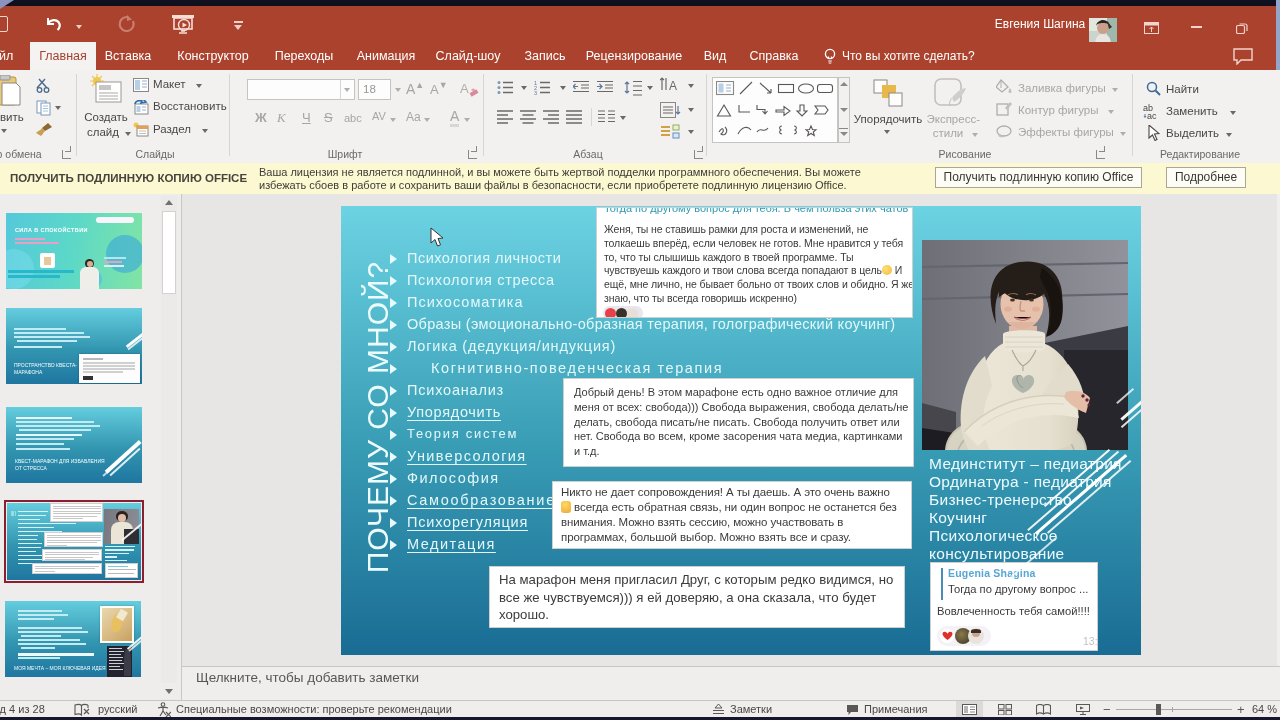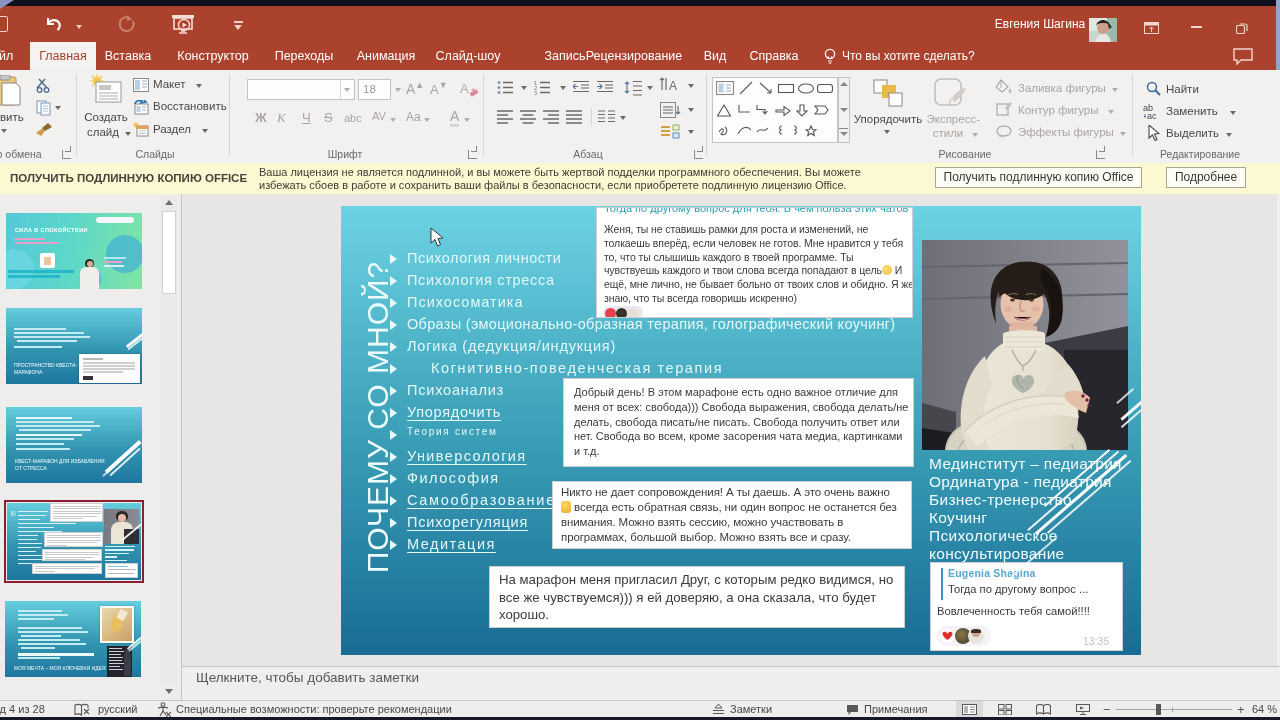--- a/index.html
+++ b/index.html
@@ -93,21 +93,21 @@
       </svg>
   </div>
   <div id="tabrow" class="abs">
     <div class="tab" style="left:-22px;width:40px;">Файл</div>
     <div class="tab" id="tab-home" style="left:30px;width:66px;">Главная</div>
     <div class="tab" style="left:99px;width:58px;">Вставка</div>
     <div class="tab" style="left:168px;width:90px;">Конструктор</div>
     <div class="tab" style="left:268px;width:72px;">Переходы</div>
     <div class="tab" style="left:350px;width:72px;">Анимация</div>
     <div class="tab" style="left:430px;width:76px;">Слайд-шоу</div>
-    <div class="tab" style="left:536px;width:58px;">Запись</div>
+    <div class="tab" style="left:516px;width:58px;">Запись</div>
     <div class="tab" style="left:582px;width:104px;">Рецензирование</div>
     <div class="tab" style="left:694px;width:42px;">Вид</div>
     <div class="tab" style="left:742px;width:64px;">Справка</div>
     <svg class="abs" style="left:823px;top:6px" width="14" height="17" viewBox="0 0 14 17">
         <circle cx="7" cy="6" r="4.6" fill="none" stroke="#fff" stroke-width="1.3"></circle>
         <path d="M5.2 13 L8.8 13 M5.6 15 L8.4 15" stroke="#fff" stroke-width="1.2"></path>
         <path d="M5.5 10.5 L5.5 8.5 M8.5 10.5 L8.5 8.5" stroke="#fff" stroke-width="1.2"></path>
       </svg>
     <div class="tab" style="left:842px;width:160px;text-align:left;font-size:12px;">Что вы хотите сделать?</div>
     <svg class="abs" style="left:1233px;top:6px" width="20" height="17" viewBox="0 0 20 17">
@@ -545,21 +545,21 @@
         <div class="abs" style="left:66px;top:110px;font-size:14.5px;color:#e4f8fa;letter-spacing:0.3px;white-space:nowrap;">Образы (эмоционально-образная терапия, голографический коучинг)</div>
         <div class="abs" style="left:49px;top:136px;width:0;height:0;border-top:5px solid transparent;border-bottom:5px solid transparent;border-left:7px solid #e8fafb;"></div>
         <div class="abs" style="left:66px;top:132px;font-size:14.5px;color:#e4f8fa;letter-spacing:0.8px;white-space:nowrap;">Логика (дедукция/индукция)</div>
         <div class="abs" style="left:49px;top:158px;width:0;height:0;border-top:5px solid transparent;border-bottom:5px solid transparent;border-left:7px solid #e8fafb;"></div>
         <div class="abs" style="left:66px;top:154px;font-size:14.5px;color:#e4f8fa;letter-spacing:1.6px;white-space:nowrap;margin-left:24px;">Когнитивно-поведенческая терапия</div>
         <div class="abs" style="left:49px;top:180px;width:0;height:0;border-top:5px solid transparent;border-bottom:5px solid transparent;border-left:7px solid #e8fafb;"></div>
         <div class="abs" style="left:66px;top:176px;font-size:14.5px;color:#e4f8fa;letter-spacing:0.8px;white-space:nowrap;">Психоанализ</div>
         <div class="abs" style="left:49px;top:202px;width:0;height:0;border-top:5px solid transparent;border-bottom:5px solid transparent;border-left:7px solid #e8fafb;"></div>
         <div class="abs" style="left:66px;top:198px;font-size:14.5px;color:#e4f8fa;letter-spacing:0.7px;white-space:nowrap;text-decoration:underline;text-underline-offset:3px;">Упорядочить</div>
         <div class="abs" style="left:49px;top:224px;width:0;height:0;border-top:5px solid transparent;border-bottom:5px solid transparent;border-left:7px solid #e8fafb;"></div>
-        <div class="abs" style="left:66px;top:220px;font-size:10px;color:#e4f8fa;letter-spacing:1.7px;white-space:nowrap;">Теория систем</div>
+        <div class="abs" style="left:66px;top:220px;font-size:13px;color:#e4f8fa;letter-spacing:1.7px;white-space:nowrap;">Теория систем</div>
         <div class="abs" style="left:49px;top:246px;width:0;height:0;border-top:5px solid transparent;border-bottom:5px solid transparent;border-left:7px solid #e8fafb;"></div>
         <div class="abs" style="left:66px;top:242px;font-size:14.5px;color:#e4f8fa;letter-spacing:1.4px;white-space:nowrap;text-decoration:underline;text-underline-offset:3px;">Универсология</div>
         <div class="abs" style="left:49px;top:268px;width:0;height:0;border-top:5px solid transparent;border-bottom:5px solid transparent;border-left:7px solid #e8fafb;"></div>
         <div class="abs" style="left:66px;top:264px;font-size:14.5px;color:#e4f8fa;letter-spacing:1.5px;white-space:nowrap;">Философия</div>
         <div class="abs" style="left:49px;top:290px;width:0;height:0;border-top:5px solid transparent;border-bottom:5px solid transparent;border-left:7px solid #e8fafb;"></div>
         <div class="abs" style="left:66px;top:286px;font-size:14.5px;color:#e4f8fa;letter-spacing:1.7px;white-space:nowrap;text-decoration:underline;text-underline-offset:3px;">Самообразование</div>
         <div class="abs" style="left:49px;top:312px;width:0;height:0;border-top:5px solid transparent;border-bottom:5px solid transparent;border-left:7px solid #e8fafb;"></div>
         <div class="abs" style="left:66px;top:308px;font-size:14.5px;color:#e4f8fa;letter-spacing:0.8px;white-space:nowrap;text-decoration:underline;text-underline-offset:3px;">Психорегуляция</div>
         <div class="abs" style="left:49px;top:334px;width:0;height:0;border-top:5px solid transparent;border-bottom:5px solid transparent;border-left:7px solid #e8fafb;"></div>
         <div class="abs" style="left:66px;top:330px;font-size:14.5px;color:#e4f8fa;letter-spacing:1.5px;white-space:nowrap;text-decoration:underline;text-underline-offset:3px;">Медитация</div>
@@ -643,21 +643,21 @@
       <ellipse cx="86" cy="69" rx="4" ry="2.6" fill="#dda38c" opacity="0.55"></ellipse>
       <ellipse cx="114" cy="69" rx="4" ry="2.6" fill="#dda38c" opacity="0.55"></ellipse>
 
       <path d="M90 110 C94 119 98 124 101 126 M114 110 C110 119 105 124 101 126 M101 126 L101 131" stroke="#a4a49c" stroke-width="1.1" fill="none"></path>
       <path d="M101 139 C97 132 89 135 90 142 C91 148 98 152 101 153 C104 152 111 148 112 142 C113 135 105 132 101 139 Z" fill="#aab0a6" opacity="0.9"></path>
       <path d="M101 138 C99 134 94 135 95 140 C96 144 99 147 101 148" fill="none" stroke="#878d83" stroke-width="0.8"></path>
     </svg>
 
     <div class="abs" style="left:588px;top:249px;font-size:15.5px;line-height:18px;color:#effbfd;letter-spacing:.3px;">Мединститут – педиатрия<br>Ординатура - педиатрия<br>Бизнес-тренерство<br>Коучинг<br>Психологическое<br>консультирование</div>
 
-    <div class="wbox" style="left:589px;top:356px;width:193px;height:89px;">
+    <div class="wbox" style="left:589px;top:356px;width:168px;height:89px;">
       <div class="abs" style="left:10px;top:5px;width:2px;height:32px;background:#4a8cb8;"></div>
       <div class="abs" style="left:17px;top:4px;font-size:10.5px;font-weight:bold;color:#57a7d4;letter-spacing:.2px;">Eugenia Shagina</div>
       <div class="abs" style="left:17px;top:20px;font-size:11.2px;color:#3a3a3a;">Тогда по другому вопрос ...</div>
       <div class="abs" style="left:6px;top:42px;font-size:11.2px;color:#3a3a3a;">Вовлеченность тебя самой!!!!</div>
       <div class="abs" style="left:6px;top:63px;width:54px;height:20px;border-radius:10px;background:#f4f2f6;">
         <div class="abs" style="left:3px;top:3px;width:14px;height:14px;border-radius:50%;background:#fff;"></div>
         <svg class="abs" style="left:5px;top:5px" width="11" height="10" viewBox="0 0 11 10">
             <path d="M5.5 9 C2 6.5 0.5 4.5 0.5 2.8 C0.5 1 2 0.3 3.3 0.8 C4.3 1.2 5 2 5.5 2.8 C6 2 6.7 1.2 7.7 0.8 C9 0.3 10.5 1 10.5 2.8 C10.5 4.5 9 6.5 5.5 9 Z" fill="#e0302a"></path>
           </svg>
         <div class="abs" style="left:18px;top:2px;width:16px;height:16px;border-radius:50%;background:radial-gradient(circle at 40% 40%,#8a7a4a,#3a3226);"></div>

